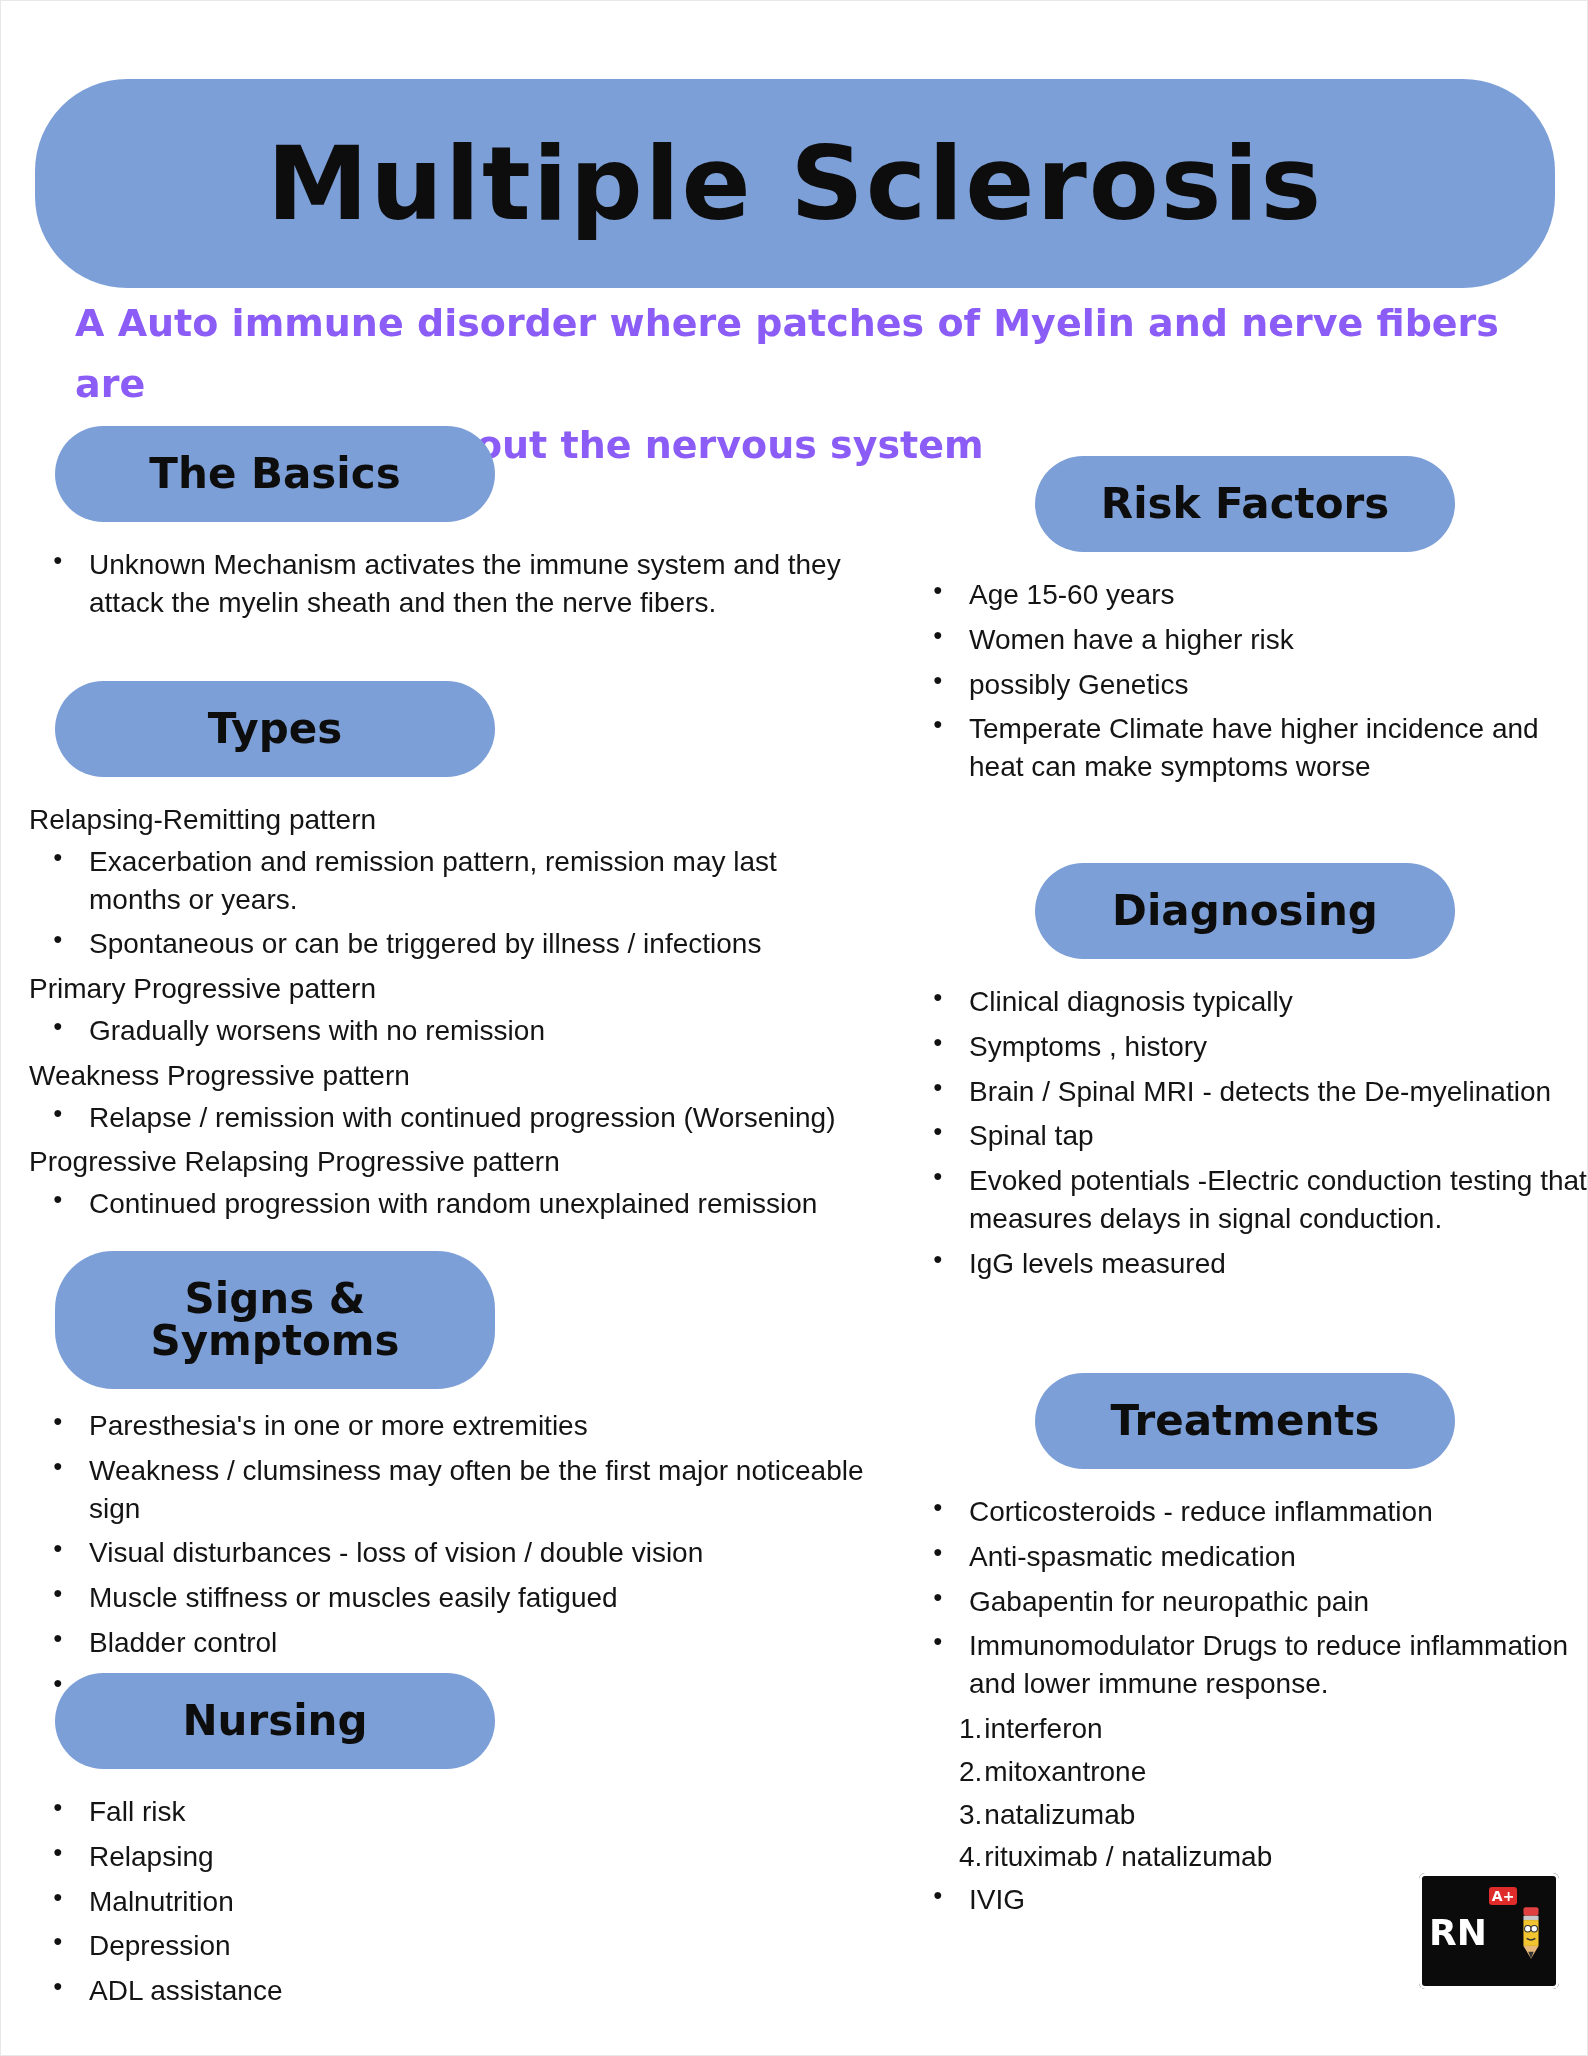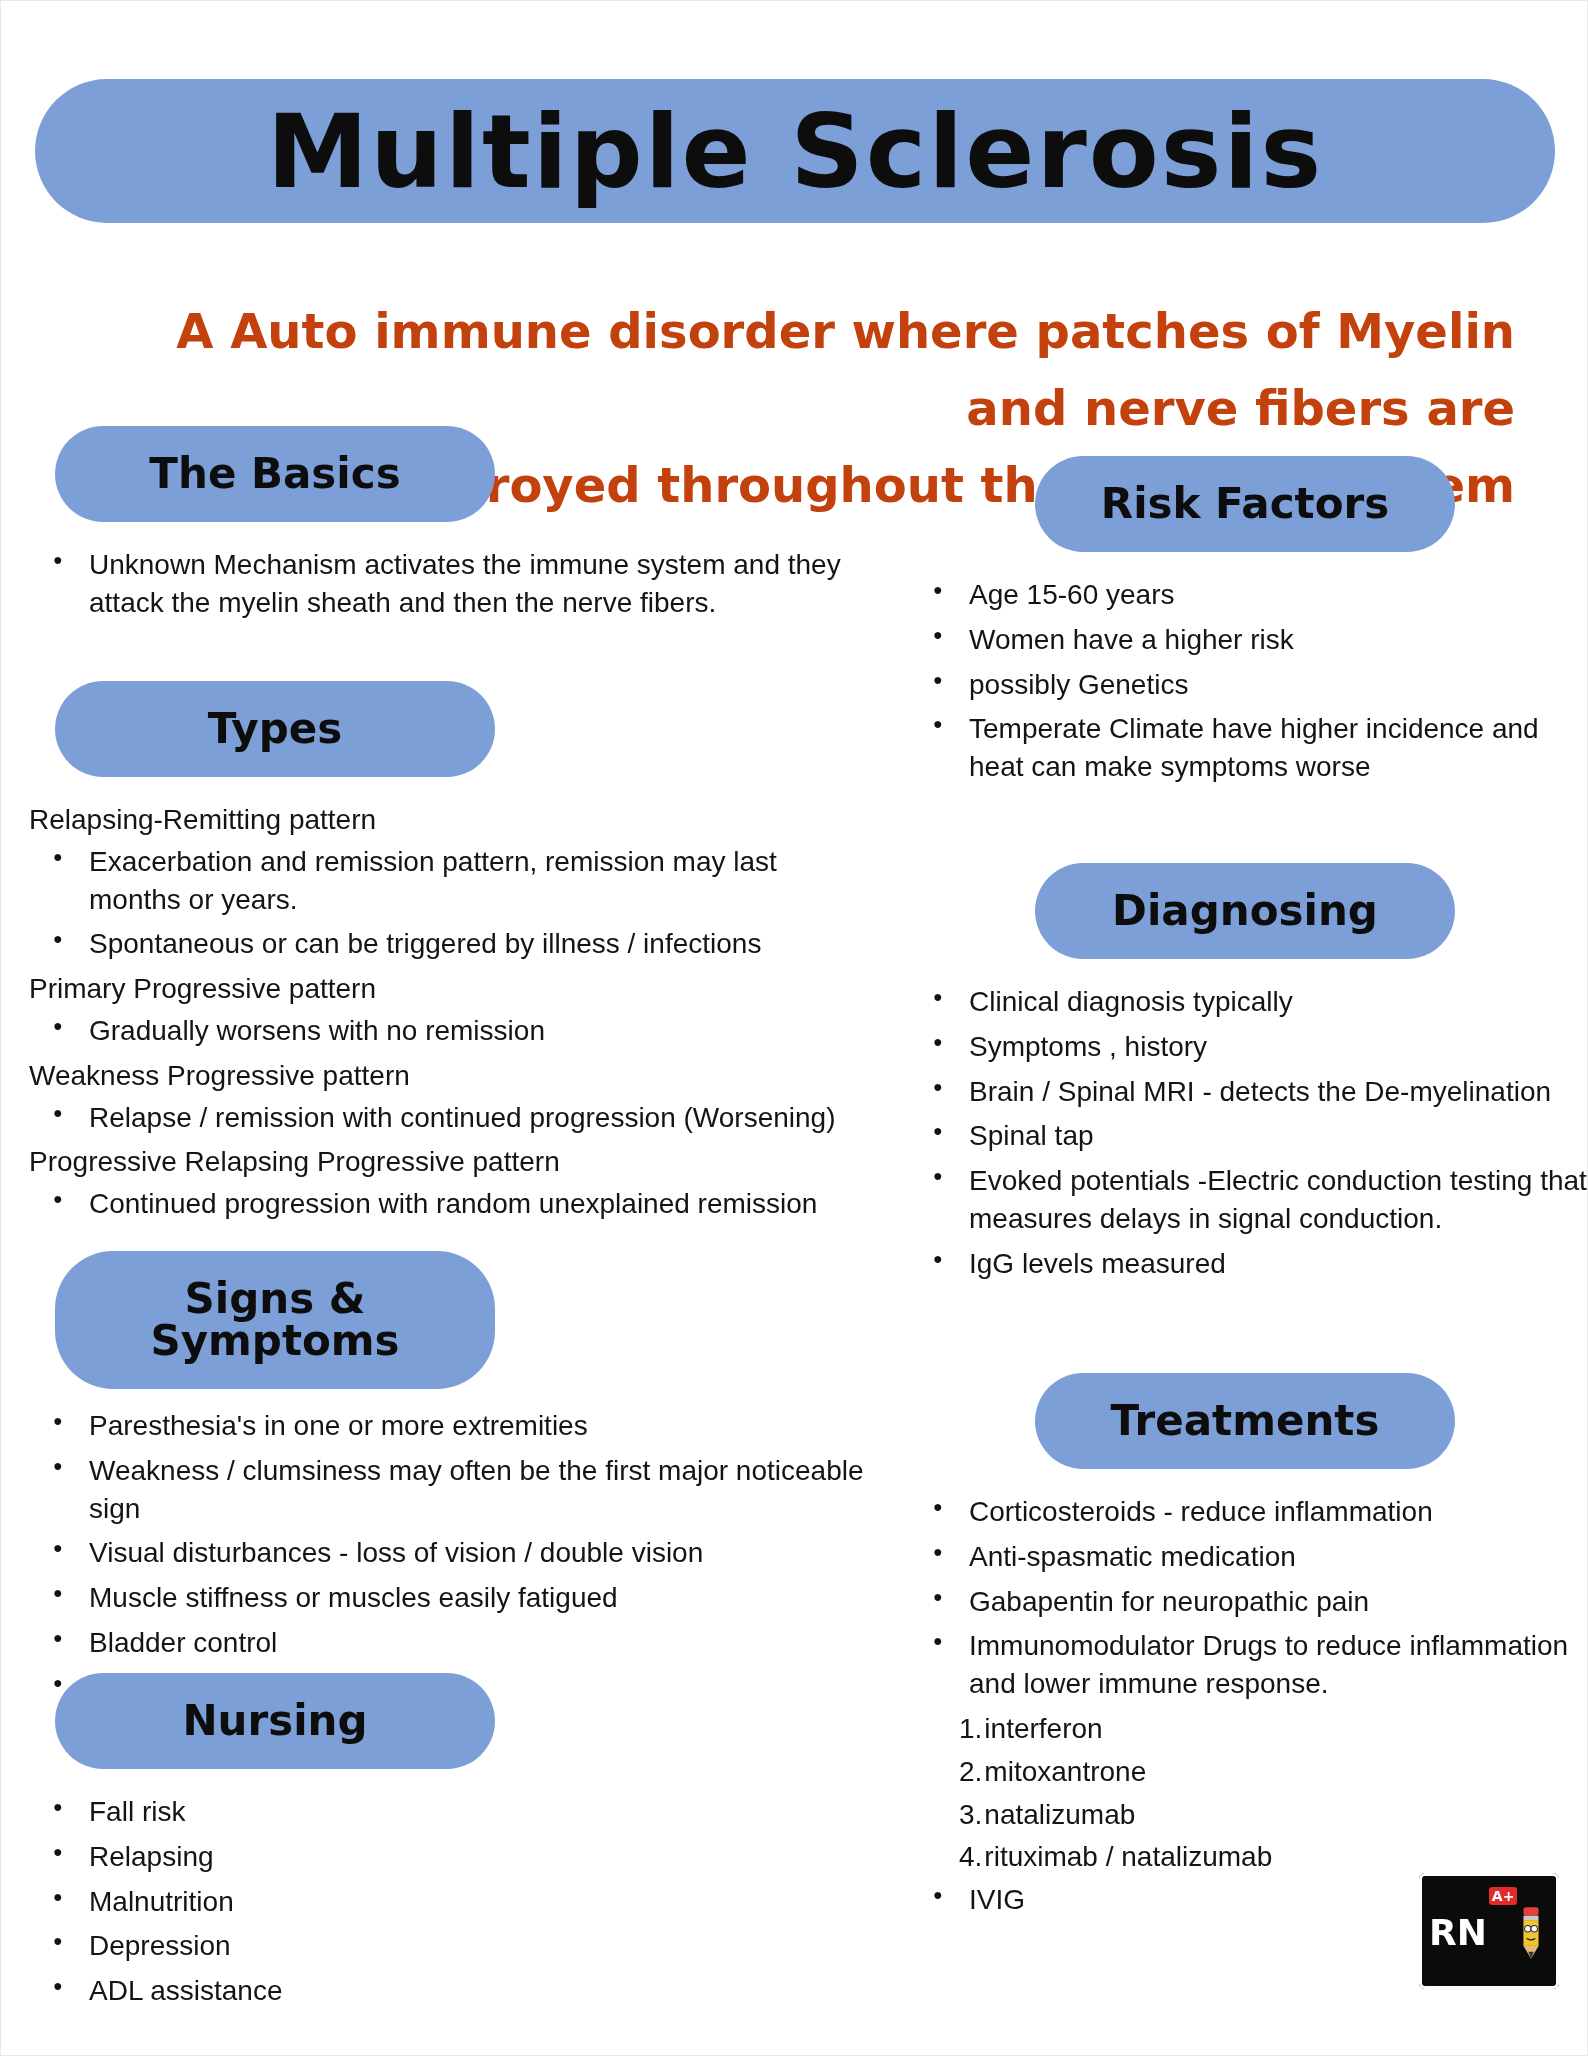--- a/index.html
+++ b/index.html
@@ -13,33 +13,33 @@
     width:1588px;height:2056px;
     margin:0 auto;
     background:#ffffff;
     border:1px solid #e8e8e8;
     font-family:"Liberation Sans","DejaVu Sans",sans-serif;
     color:var(--ink);
     overflow:hidden;
   }
   
   .banner{
-    position:absolute;left:34px;top:78px;width:1520px;height:144px;
+    position:absolute;left:34px;top:78px;width:1520px;height:209px;
     background:var(--pill);border-radius:92px;
     display:flex;align-items:center;justify-content:center;
   }
   .banner-title{
     font-family:"DejaVu Sans",sans-serif;
     font-size:102px;font-weight:bold;letter-spacing:2px;color:#0d0d0d;
   }
   
   .subtitle{
     position:absolute;left:74px;top:292px;width:1440px;
-    text-align:right;font-family:"DejaVu Sans",sans-serif;
-    font-size:48px;font-weight:bold;line-height:1.6;color:#c2410c;
+    text-align:left;font-family:"DejaVu Sans",sans-serif;
+    font-size:38px;font-weight:bold;line-height:1.6;color:#8b5cf6;
   }
   
   .section{position:absolute;}
   .pill{
     background:var(--pill);border-radius:58px;
     text-align:center;font-family:"DejaVu Sans",sans-serif;
     font-weight:bold;font-size:42px;line-height:1;
     padding:27px 10px;color:#0d0d0d;
   }
   .pill-left{width:440px;margin-left:26px;}

